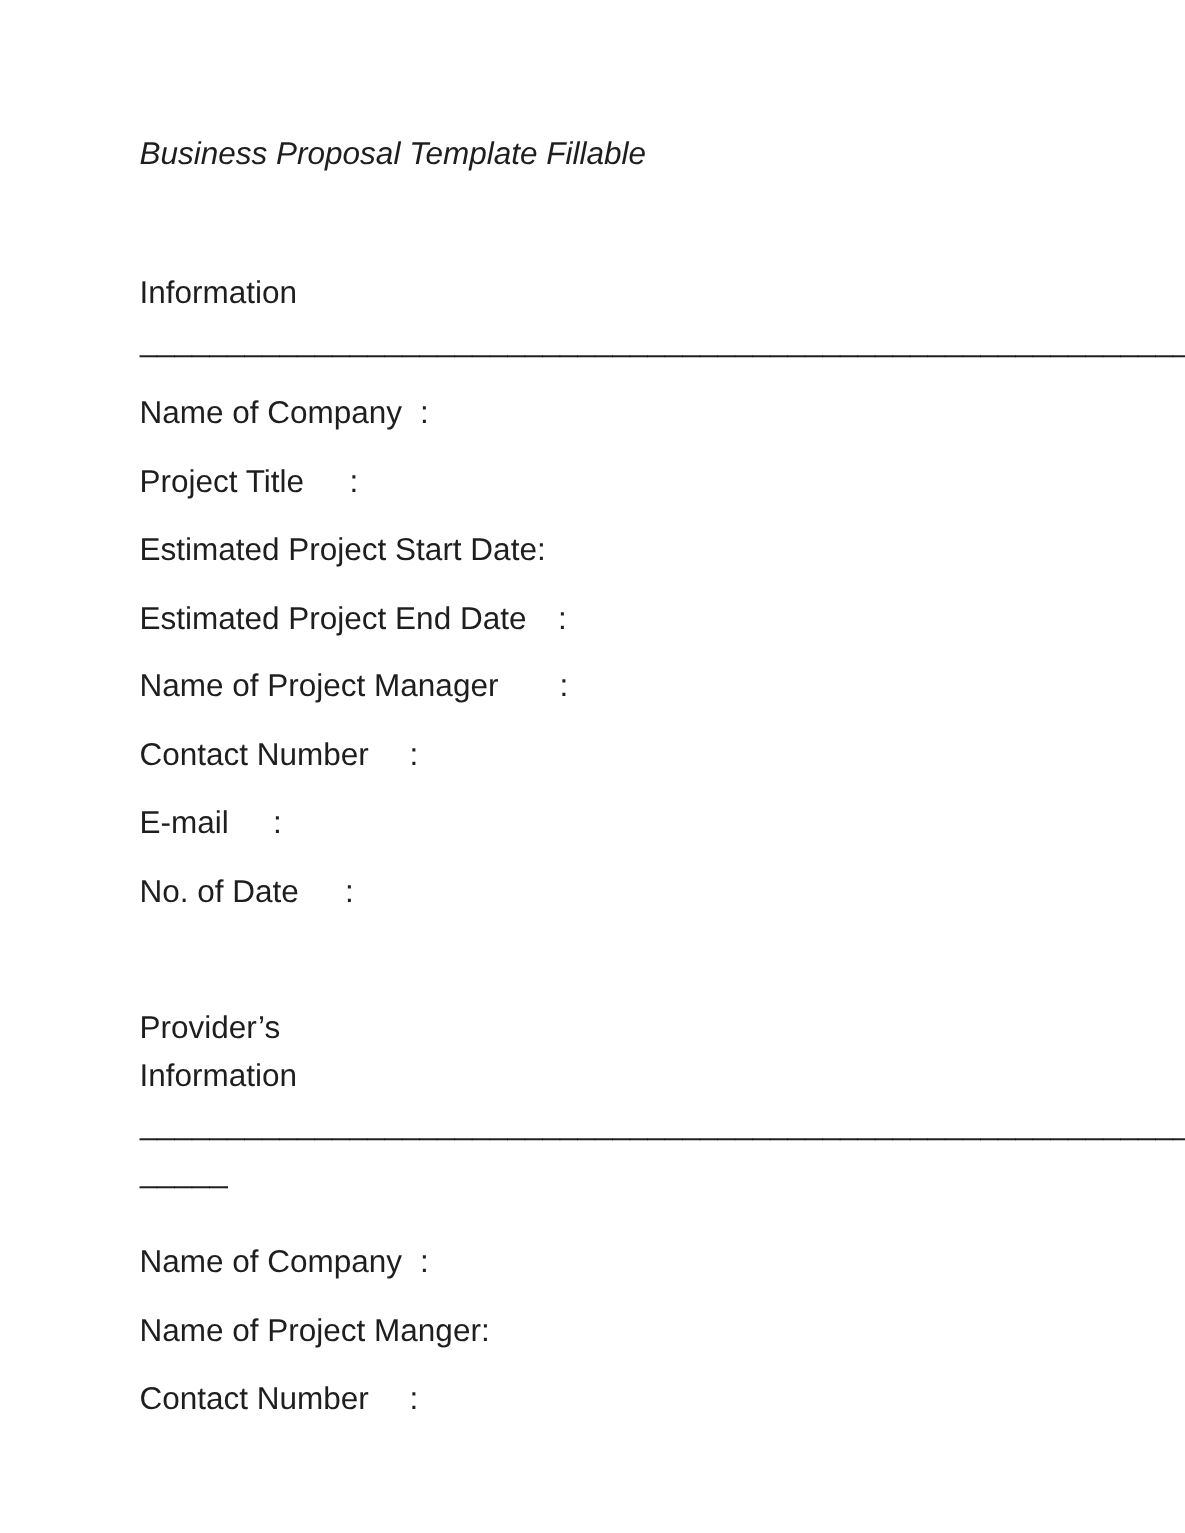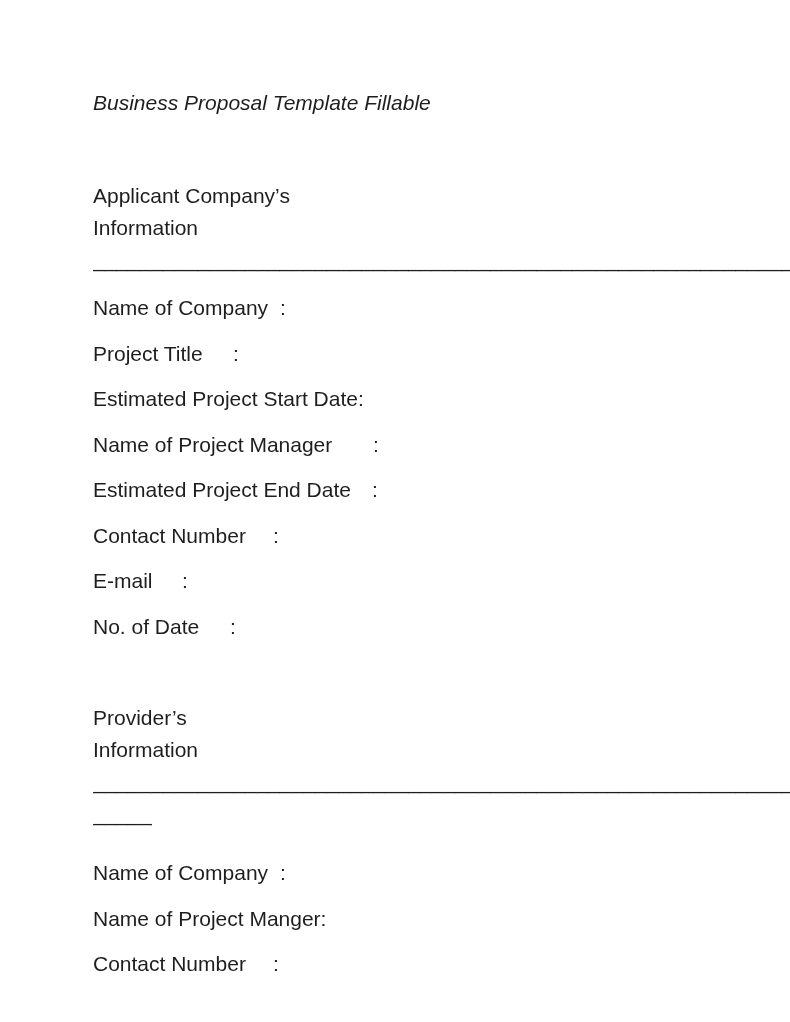--- a/index.html
+++ b/index.html
@@ -81,41 +81,40 @@
 </style>
 </head>
 <body>
 
 <div class="page">
   <div class="doc">
 
     <h1 class="title">Business Proposal Template Fillable</h1>
 
     <section class="sec">
-      <div class="hline">Applicant Company’s</div>
       <div class="hline hflex w-app">
         <span>Information</span>
           <span class="fill">__________________________________________________________________</span>
       </div>
 
       <div class="fields">
         <div class="field">
           <span class="flabel w187">Name of Company</span><span class="colon">:</span>
         </div>
         <div class="field">
           <span class="flabel w140">Project Title</span><span class="colon">:</span>
         </div>
         <div class="field">
           <span class="flabel w265">Estimated Project Start Date</span><span class="colon">:</span>
         </div>
         <div class="field">
-          <span class="flabel w280">Name of Project Manager</span><span class="colon">:</span>
+          <span class="flabel w279">Estimated Project End Date</span><span class="colon">:</span>
         </div>
         <div class="field">
-          <span class="flabel w279">Estimated Project End Date</span><span class="colon">:</span>
+          <span class="flabel w280">Name of Project Manager</span><span class="colon">:</span>
         </div>
         <div class="field">
           <span class="flabel w180">Contact Number</span><span class="colon">:</span>
         </div>
         <div class="field">
           <span class="flabel w89">E-mail</span><span class="colon">:</span>
         </div>
         <div class="field">
           <span class="flabel w137">No. of Date</span><span class="colon">:</span>
         </div>

